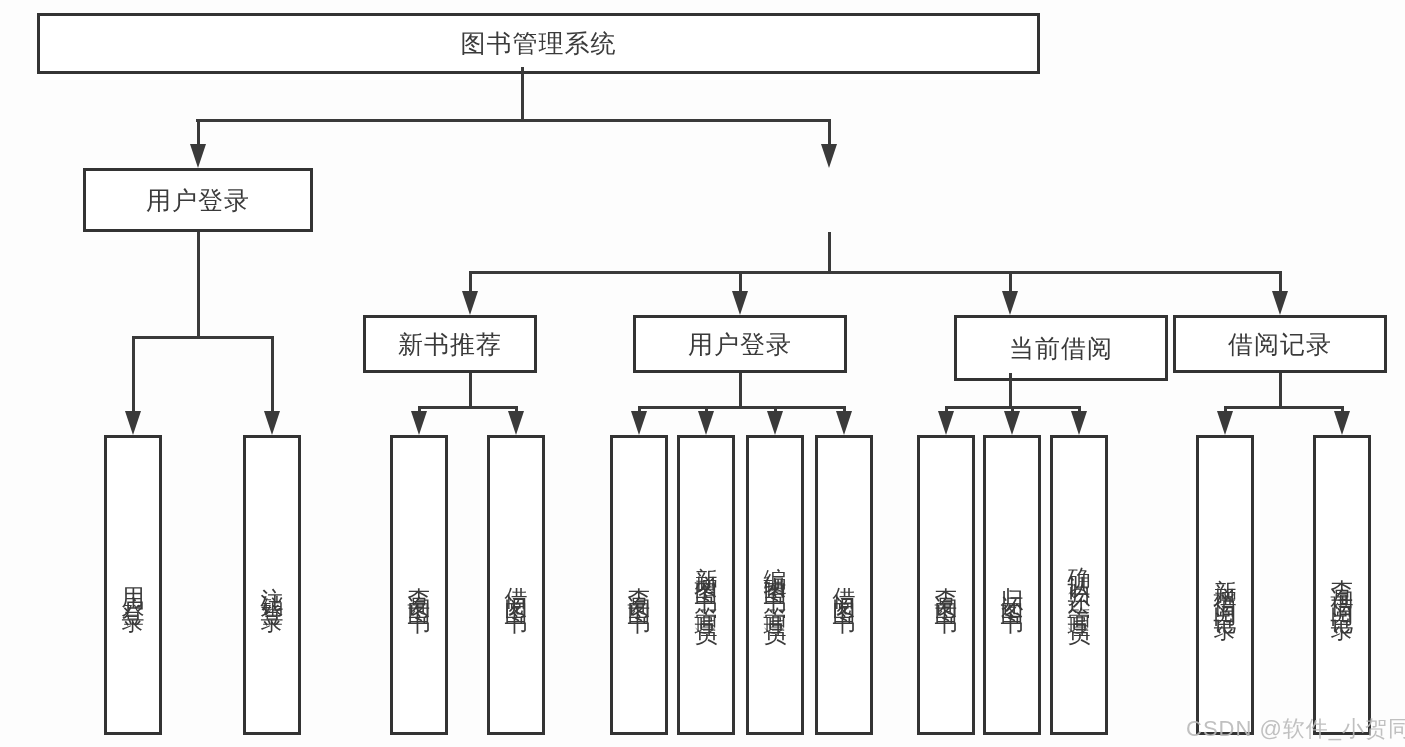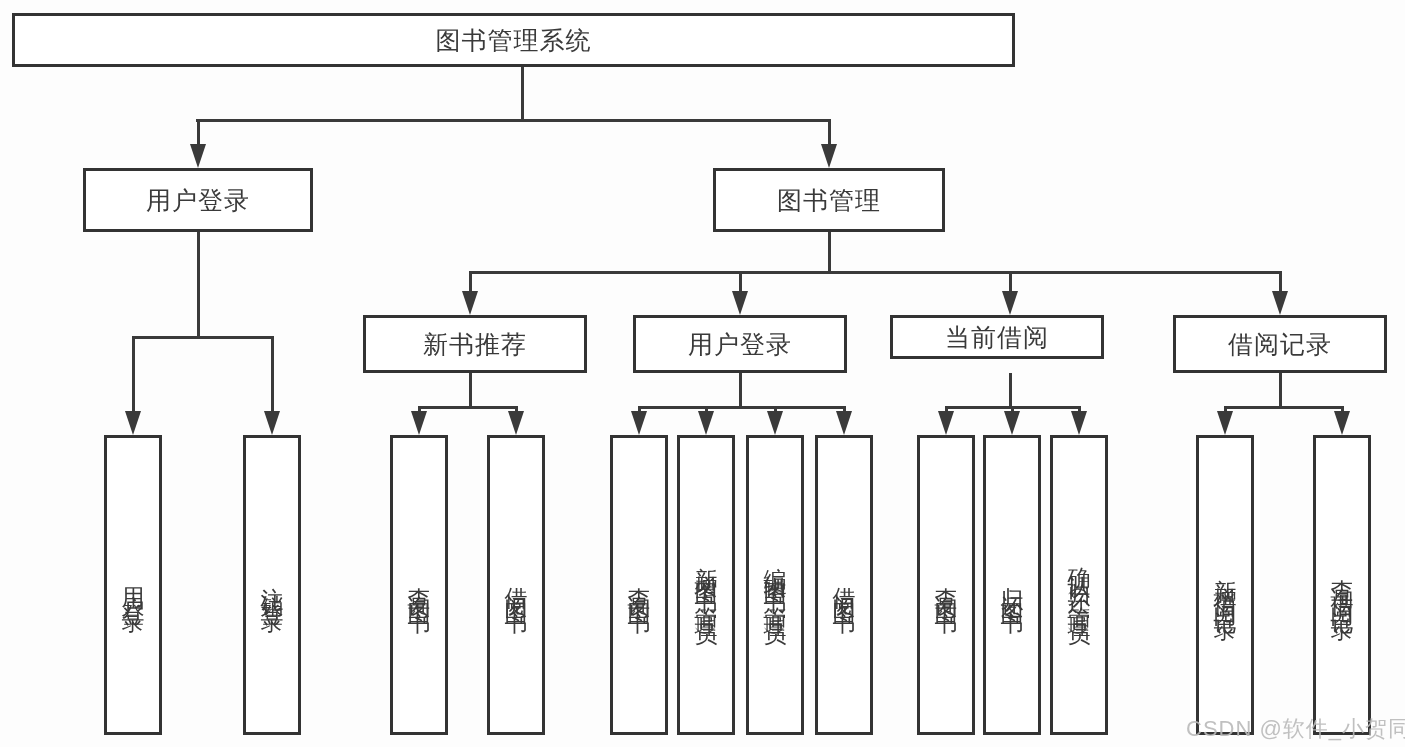--- a/index.html
+++ b/index.html
@@ -57,38 +57,35 @@
     white-space: nowrap;
     z-index: 10;
     letter-spacing: 1px;
   }
 </style>
 </head>
 <body>
 
 <div class="canvas">
 
-  <div class="box h" style="left:12px;top:13px;width:1003px;height:54px">
+  <div class="box h" style="left:37px;top:13px;width:1003px;height:61px">
     <span>图书管理系统</span>
   </div>
 
   <div class="box h" style="left:83px;top:168px;width:230px;height:64px">
     <span>用户登录</span>
   </div>
-  <div class="box h" style="left:713px;top:168px;width:232px;height:64px">
-    <span>图书管理</span>
-  </div>
 
-  <div class="box h" style="left:363px;top:315px;width:224px;height:58px">
+  <div class="box h" style="left:363px;top:315px;width:174px;height:58px">
     <span>新书推荐</span>
   </div>
   <div class="box h" style="left:633px;top:315px;width:214px;height:58px">
     <span>用户登录</span>
   </div>
-  <div class="box h" style="left:890px;top:315px;width:214px;height:44px">
+  <div class="box h" style="left:954px;top:315px;width:214px;height:66px">
     <span>当前借阅</span>
   </div>
   <div class="box h" style="left:1173px;top:315px;width:214px;height:58px">
     <span>借阅记录</span>
   </div>
 
   <div class="box v" style="left:104px;top:435px;width:58px;height:300px">
     <span>用户登录</span>
   </div>
   <div class="box v" style="left:243px;top:435px;width:58px;height:300px">

